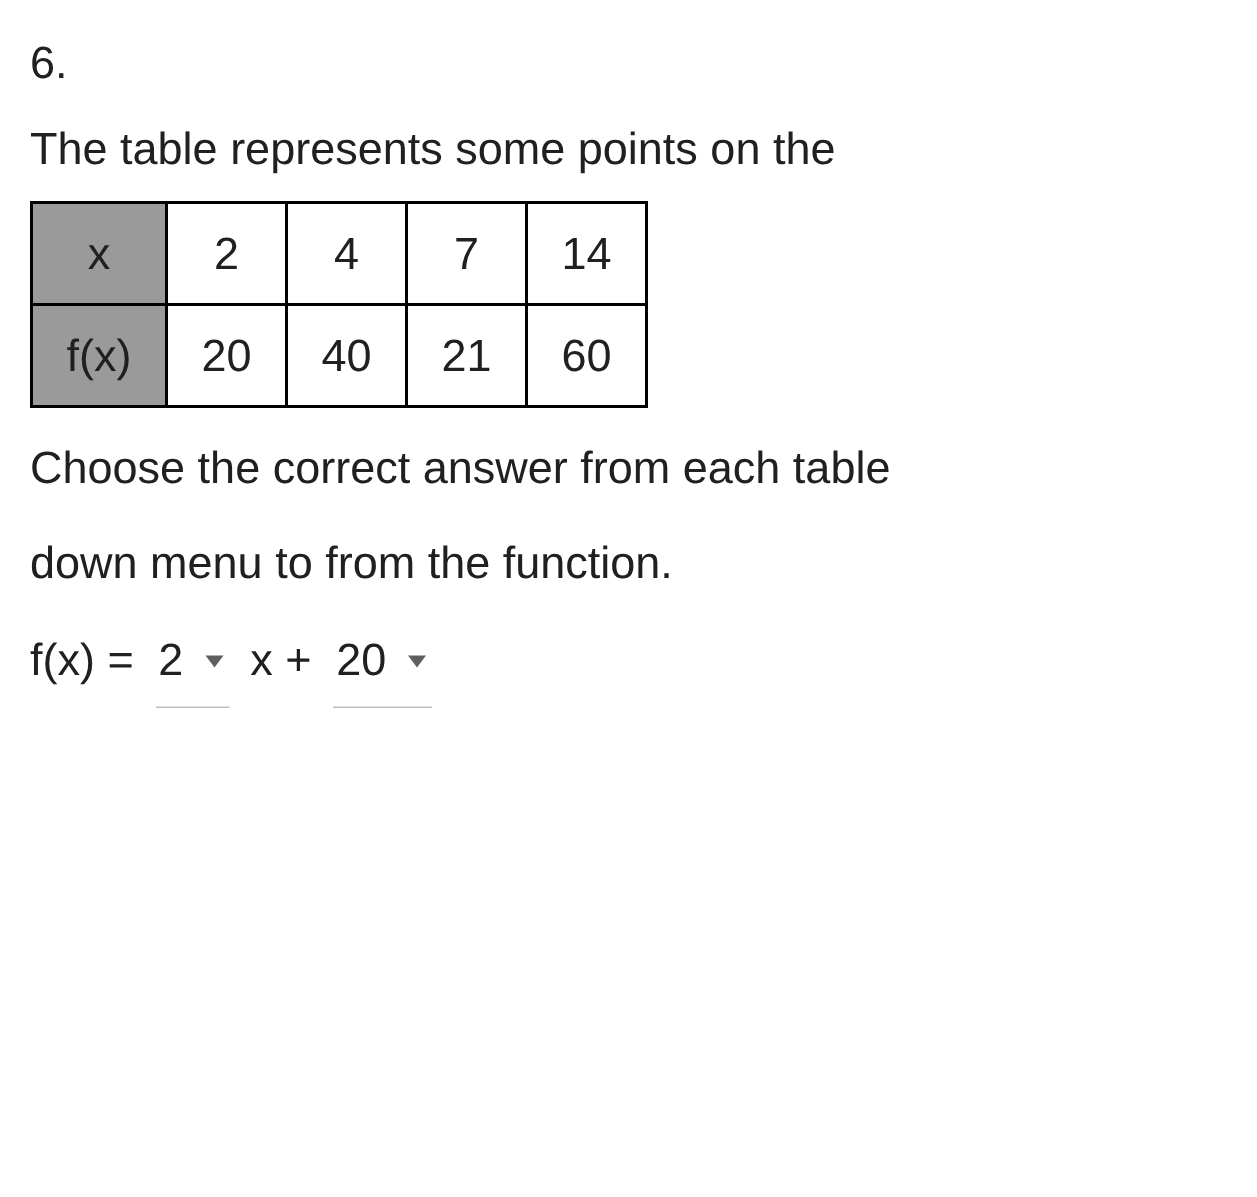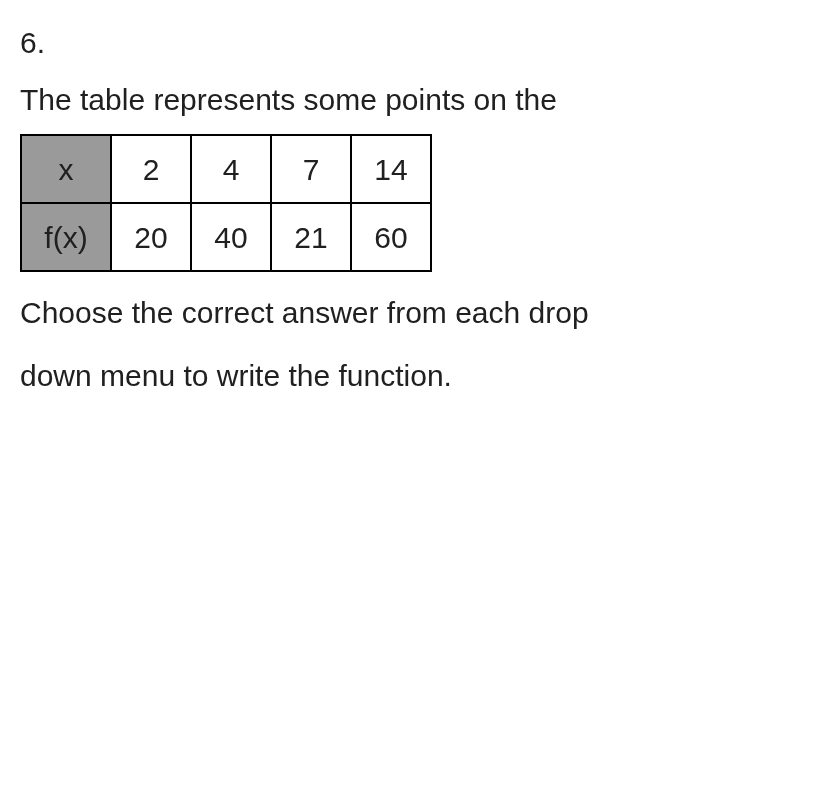--- a/index.html
+++ b/index.html
@@ -91,18 +91,30 @@
       <tr>
         <td class="hdr">f(x)</td>
         <td>20</td>
         <td>40</td>
         <td>21</td>
         <td>60</td>
       </tr>
     </tbody>
       </table>
 
-    <p class="para">Choose the correct answer from each drop</p>
-    <p class="para">down menu to write the function.</p>
+    <p class="para">Choose the correct answer from each table</p>
+    <p class="para">down menu to from the function.</p>
 
+    <div class="answer-line">
+      <span>f(x) = </span>
+      <span class="dd">
+        <span class="val">2</span>
+        <span class="caret"></span>
+      </span>
+      <span>x +</span>
+      <span class="dd">
+        <span class="val">20</span>
+        <span class="caret"></span>
+      </span>
+    </div>
 
   </div>
 </div>
 
 </body></html>

